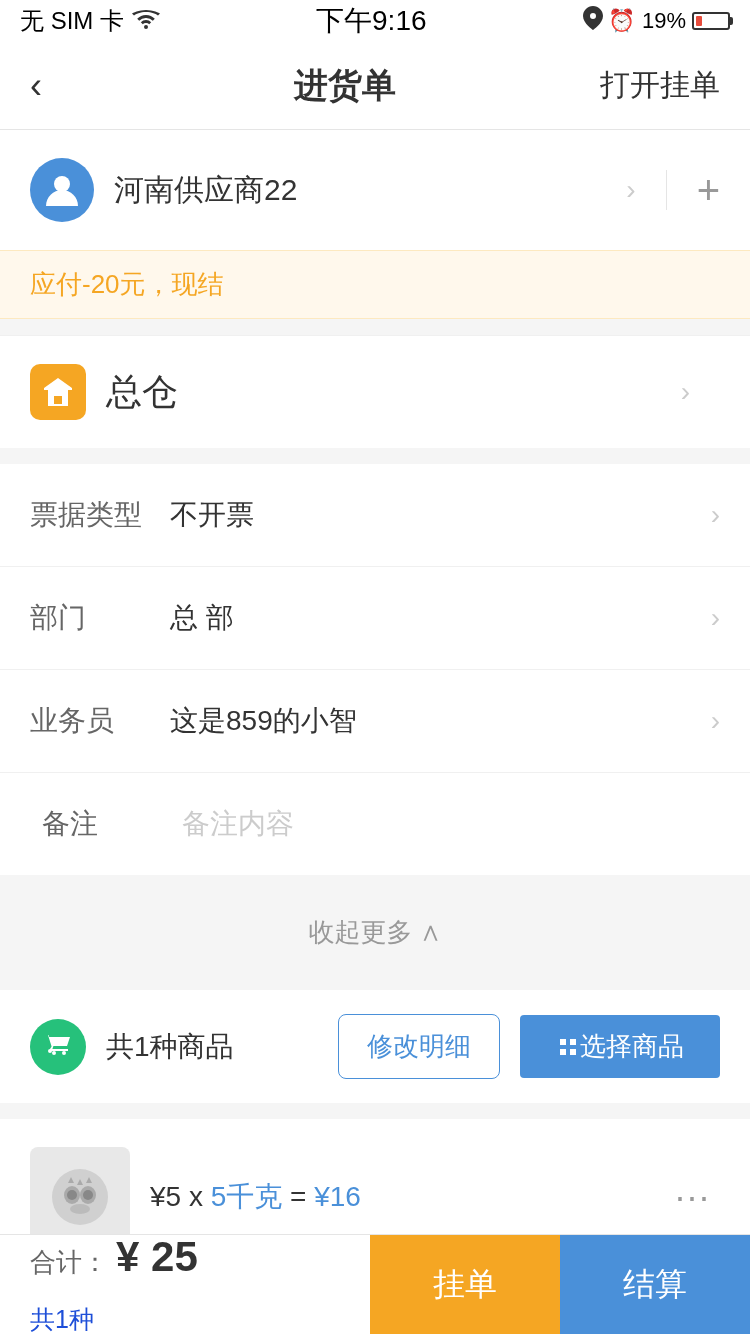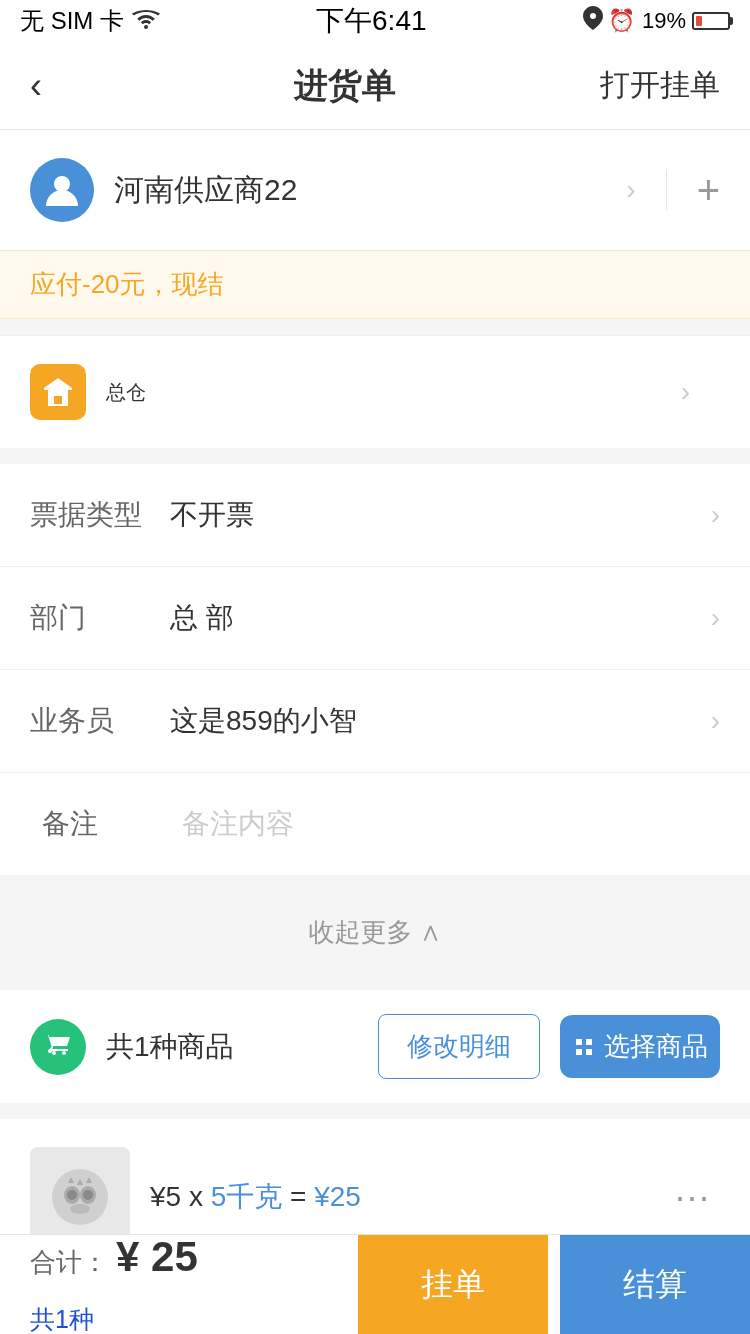--- a/index.html
+++ b/index.html
@@ -95,21 +95,21 @@
       background: #fff;
       border-top: 1px solid #f0f0f0;
     }
     .warehouse-icon {
       width: 56px; height: 56px; border-radius: 10px;
       background: #f5a623;
       display: flex; align-items: center; justify-content: center;
       margin-right: 20px; flex-shrink: 0;
     }
     .warehouse-icon svg { width: 32px; height: 32px; fill: #fff; }
-    .warehouse-name { flex: 1; font-size: 20px; color: #333; }
+    .warehouse-name { flex: 1; font-size: 36px; color: #333; }
 
     
     .form-section { background: #fff; margin-bottom: 16px; }
     .form-row {
       display: flex;
       align-items: center;
       padding: 32px 30px;
       border-bottom: 1px solid #f0f0f0;
       cursor: pointer;
       justify-content: flex-end;
@@ -156,25 +156,25 @@
       background: #fff;
       padding: 14px 28px;
       font-size: 26px;
       border-radius: 8px;
       cursor: pointer;
     }
     .btn-solid {
       border: none;
       color: #fff;
       background: #4a90d9;
-      padding: 14px 12px;
+      padding: 14px 36px;
       font-size: 26px;
-      border-radius: 12px;
-      cursor: pointer;
-      display: flex; align-items: center; gap: 8px;
+      border-radius: 4px;
+      cursor: pointer;
+      display: flex; align-items: center; 
     }
 
     
     .product-item {
       background: #fff;
       display: flex;
       align-items: center;
       padding: 28px 30px;
       gap: 20px;
     }
@@ -193,21 +193,20 @@
     .product-more { font-size: 36px; color: #999; cursor: pointer; padding: 10px; }
 
     
     .footer {
       position: fixed;
       bottom: 0; left: 0; width: 750px;
       height: 100px;
       display: flex;
       background: #fff;
       border-top: 1px solid #e5e5e5;
-      gap: 12px;
     }
     .footer-total {
       flex: 1;
       display: flex;
       flex-direction: column;
       justify-content: center;
       padding: 0 30px;
     }
     .footer-total-row { display: flex; align-items: baseline; gap: 8px; }
     .footer-total-label { font-size: 26px; color: #666; }
@@ -233,21 +232,21 @@
 
 <div class="status-bar">
   <div class="status-left">
     <span>无 SIM 卡</span>
     <span>
       <svg width="28" height="22" viewBox="0 0 28 22">
           <path d="M14 18a2 2 0 110 4 2 2 0 010-4zm0-5a7 7 0 015.2 2.3l-2 2A4 4 0 0014 16a4 4 0 00-3.2 1.3l-2-2A7 7 0 0114 13zm0-5a12 12 0 018.8 3.8l-2 2A9 9 0 0014 11a9 9 0 00-6.8 2.8l-2-2A12 12 0 0114 8zm0-5C21 3 27.4 6 28 6.5l-2 2C24.3 7.1 19.5 5 14 5S3.7 7.1 2 8.5L0 6.5C.6 6 7 3 14 3z" fill="#333"></path>
         </svg>
     </span>
   </div>
-  <div class="status-center">下午6:41</div>
+  <div class="status-center">下午9:16</div>
   <div class="status-right">
     <span>
       <svg width="20" height="24" viewBox="0 0 20 24">
           <path d="M10 0C4.5 0 0 4.5 0 10c0 7.5 10 14 10 14s10-6.5 10-14C20 4.5 15.5 0 10 0zm0 13a3 3 0 110-6 3 3 0 010 6z" fill="#333"></path>
         </svg>
     </span>
     <span>⏰</span>
     <span>19%</span>
     <div class="battery-icon">
       <div class="battery-fill"></div>
@@ -346,21 +345,21 @@
       <polygon points="18,16 21,10 24,16" fill="#aaa"></polygon>
       <polygon points="36,16 39,10 42,16" fill="#aaa"></polygon>
     </svg>
   </div>
   <div class="product-info">
     <div class="product-price">
       <span>¥5</span>
       <span> x </span>
       <span class="price-highlight">5千克</span>
       <span> = </span>
-      <span class="price-highlight">¥25</span>
+      <span class="price-highlight">¥16</span>
     </div>
   </div>
   <span class="product-more">···</span>
 </div>
 
 <div class="spacer"></div>
 
 <div class="footer">
   <div class="footer-total">
     <div class="footer-total-row">

